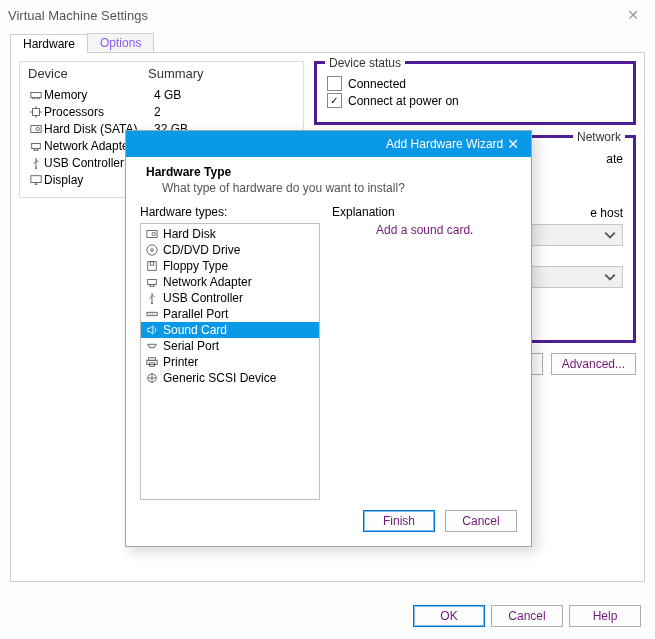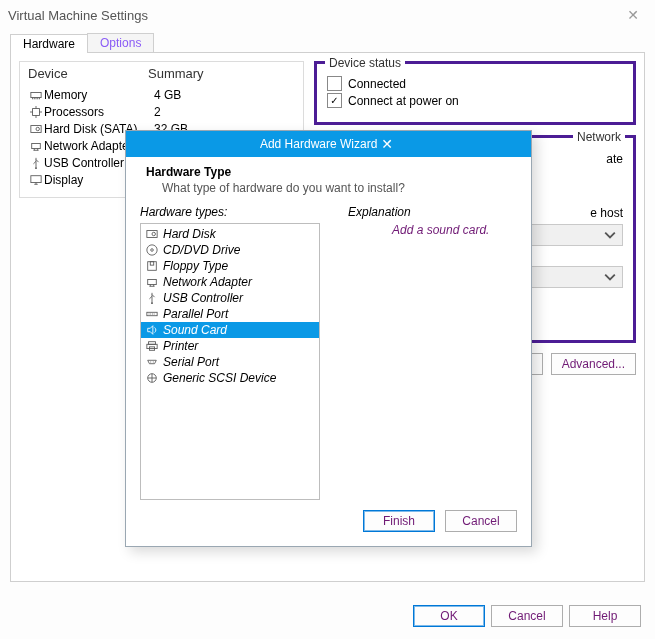--- a/index.html
+++ b/index.html
@@ -218,21 +218,21 @@
     z-index: 10;
     display: flex;
     flex-direction: column;
   }
   .wizard-titlebar {
     height: 26px;
     background: #0a99e6;
     color: #fff;
     display: flex;
     align-items: center;
-    justify-content: center;
+    justify-content: flex-end;
     padding: 0 8px;
     font-size: 12px;
   }
   .wizard-close {
     color: #fff;
     font-size: 14px;
     padding: 0 4px;
   }
   .wizard-header {
     padding: 8px 20px 10px 20px;
@@ -244,22 +244,21 @@
     margin-bottom: 2px;
   }
   .wizard-header .sub {
     padding-left: 16px;
     color: #555;
   }
   .wizard-body {
     flex: 1;
     display: flex;
     padding: 0 14px 0 14px;
-    gap: 28px;
-    font-style: italic;
+    gap: 12px;
   }
   .hw-left {
     width: 180px;
     display: flex;
     flex-direction: column;
   }
   .hw-left .label {
     margin-bottom: 4px;
   }
   .hw-list {
@@ -517,35 +516,35 @@
               <svg class="isvg" viewBox="0 0 14 14">
                 <path d="M2 5v4h3l3 3V2L5 5H2z" fill="none" stroke="currentColor"></path>
                 <path d="M10 4c2 2 2 4 0 6" fill="none" stroke="currentColor"></path>
               </svg>
             </span>
             <span>Sound Card</span>
           </div>
           <div class="hw-item">
             <span class="icon">
               <svg class="isvg" viewBox="0 0 14 14">
+                <path d="M2 5h10l-2 4H4z" fill="none" stroke="#555"></path>
+                <path d="M5 7h1M8 7h1" stroke="#555"></path>
+              </svg>
+            </span>
+            <span>Serial Port</span>
+          </div>
+          <div class="hw-item">
+            <span class="icon">
+              <svg class="isvg" viewBox="0 0 14 14">
                 <rect x="3" y="2" width="8" height="3" fill="none" stroke="#555"></rect>
                 <rect x="1" y="5" width="12" height="5" fill="none" stroke="#555"></rect>
                 <rect x="4" y="8" width="6" height="4" fill="none" stroke="#555"></rect>
               </svg>
             </span>
             <span>Printer</span>
-          </div>
-          <div class="hw-item">
-            <span class="icon">
-              <svg class="isvg" viewBox="0 0 14 14">
-                <path d="M2 5h10l-2 4H4z" fill="none" stroke="#555"></path>
-                <path d="M5 7h1M8 7h1" stroke="#555"></path>
-              </svg>
-            </span>
-            <span>Serial Port</span>
           </div>
           <div class="hw-item">
             <span class="icon">
               <svg class="isvg" viewBox="0 0 14 14">
                 <circle cx="7" cy="7" r="5" fill="none" stroke="#555"></circle>
                 <path d="M7 2v10M2 7h10" stroke="#555"></path>
               </svg>
             </span>
             <span>Generic SCSI Device</span>
           </div>

